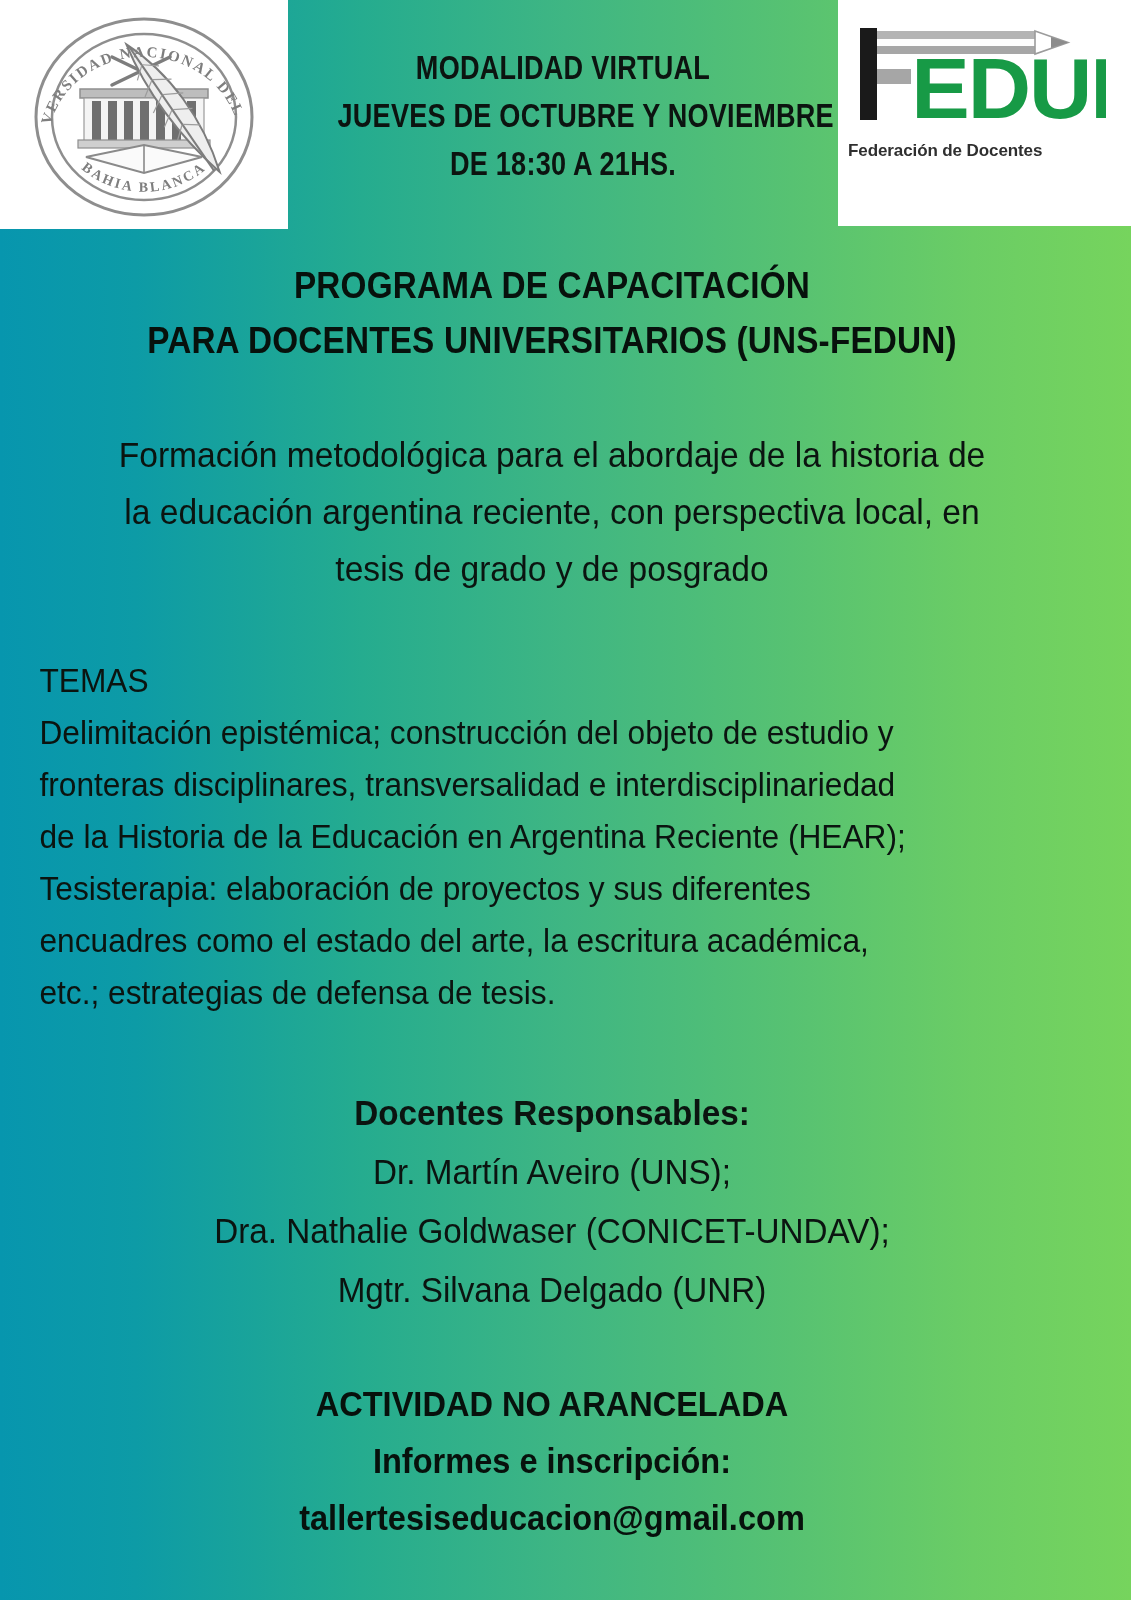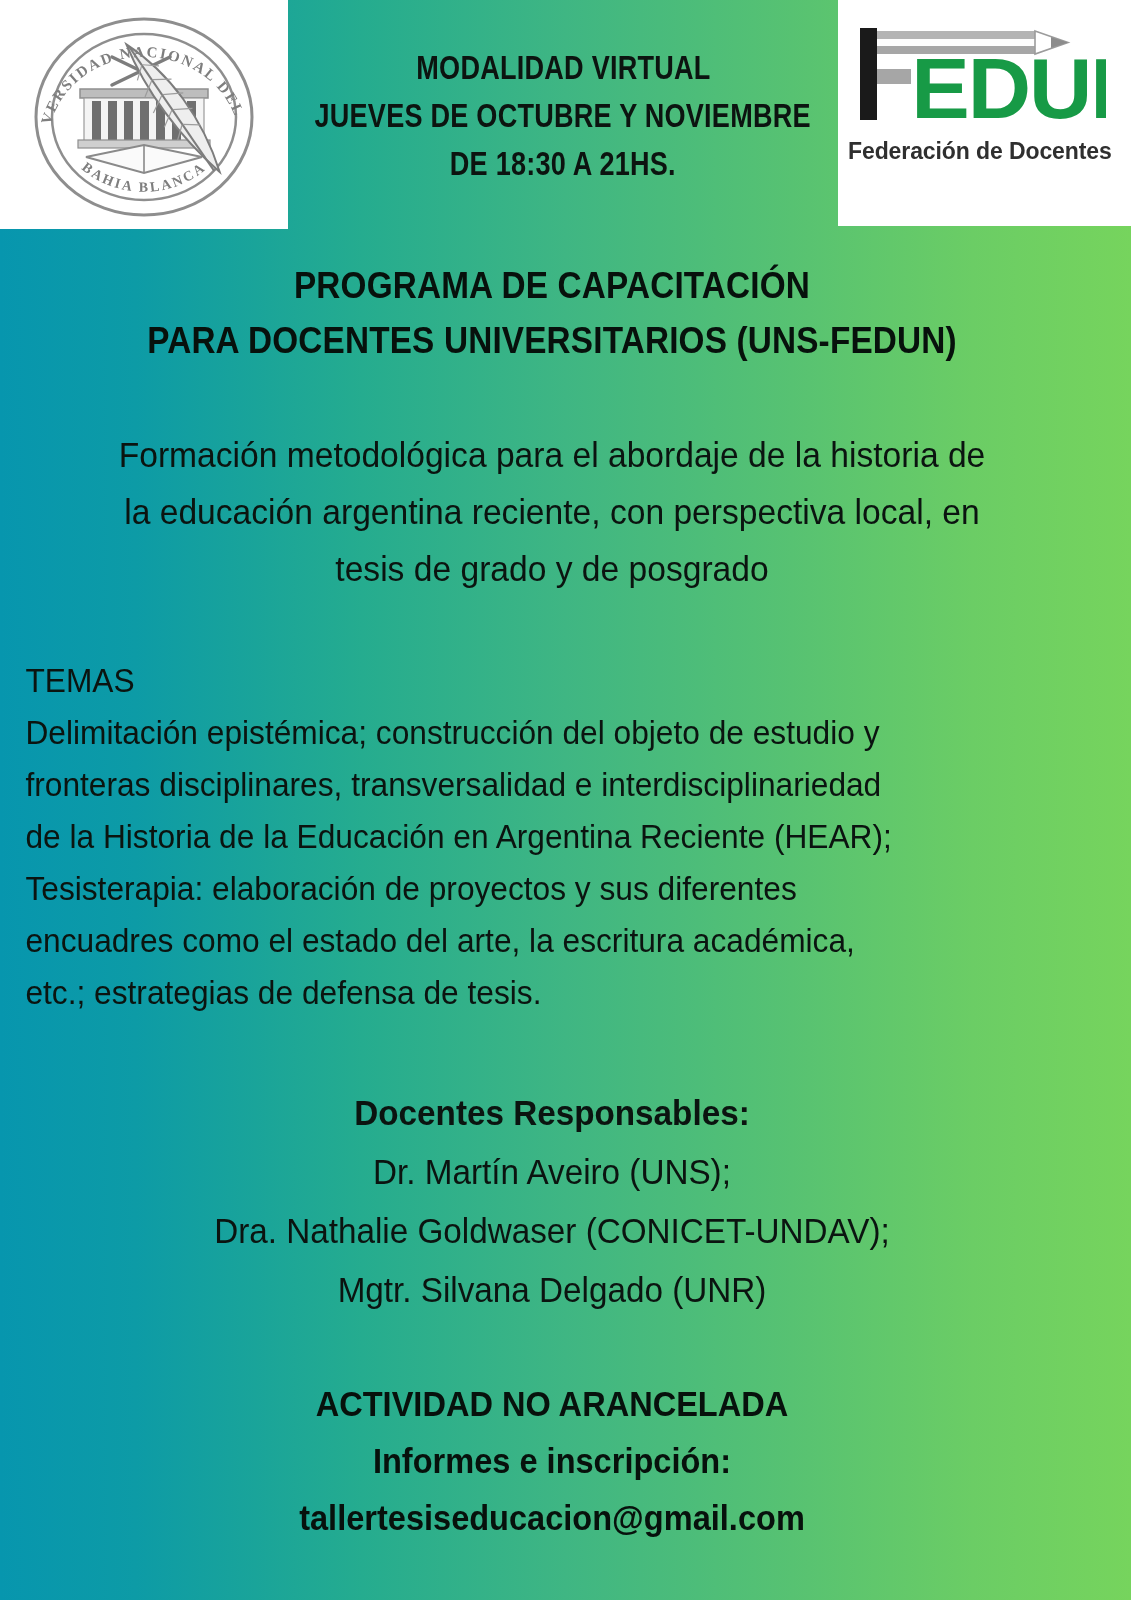--- a/index.html
+++ b/index.html
@@ -67,35 +67,34 @@
     height: 105px;
   }
 
   .fedun-sub {
     position: absolute;
     left: 10px;
     top: 138px;
     width: 280px;
     font-family: "Liberation Sans", sans-serif;
     font-weight: bold;
-    font-size: 23px;
+    font-size: 17px;
     line-height: 26px;
     color: #2f2f2f;
     letter-spacing: -0.1px;
   }
 
   .header-center {
     position: absolute;
     left: 288px;
     top: 0;
     width: 550px;
     height: 230px;
     display: flex;
     flex-direction: column;
-    align-items: center;
     justify-content: flex-start;
     padding-top: 44px;
   }
 
   .header-line {
     font-family: "Liberation Sans Narrow", "Liberation Sans", sans-serif;
     font-weight: 600;
     font-size: 33px;
     line-height: 48px;
     color: #0c1410;
@@ -103,21 +102,21 @@
     transform: scaleX(0.82);
     transform-origin: center;
     white-space: nowrap;
     letter-spacing: 0.3px;
   }
 
   
   .content {
     position: relative;
     width: 1104px;
-    padding: 0 12px;
+    padding: 0 26px;
   }
 
   .poster-title {
     margin-top: 28px;
     text-align: center;
     font-weight: bold;
     font-size: 37px;
     line-height: 55px;
     color: #07110c;
     transform: scaleX(0.90);

